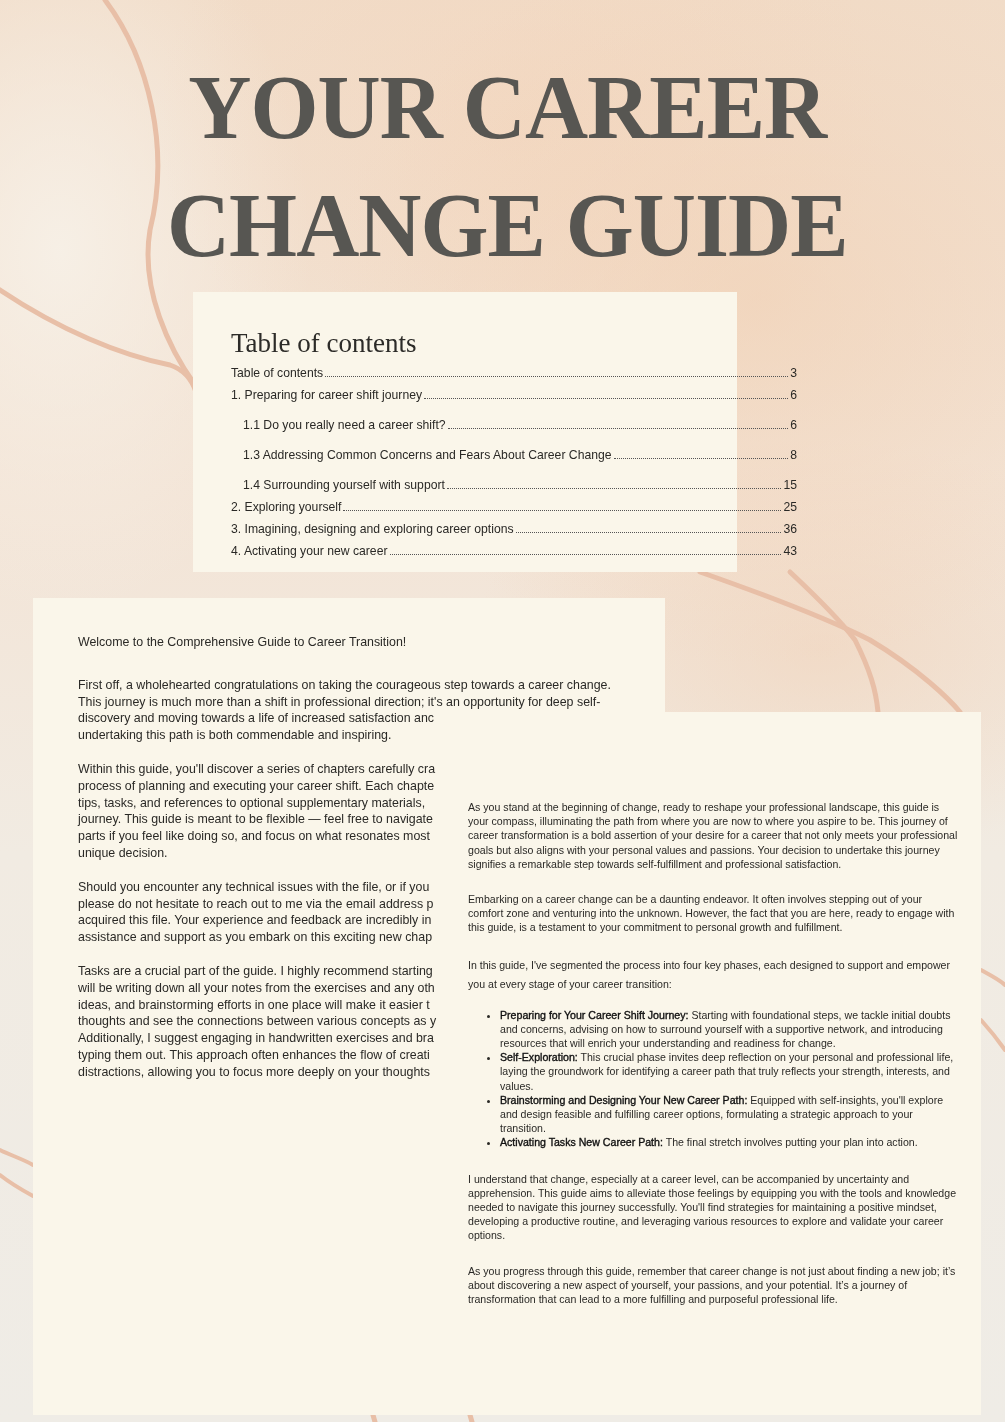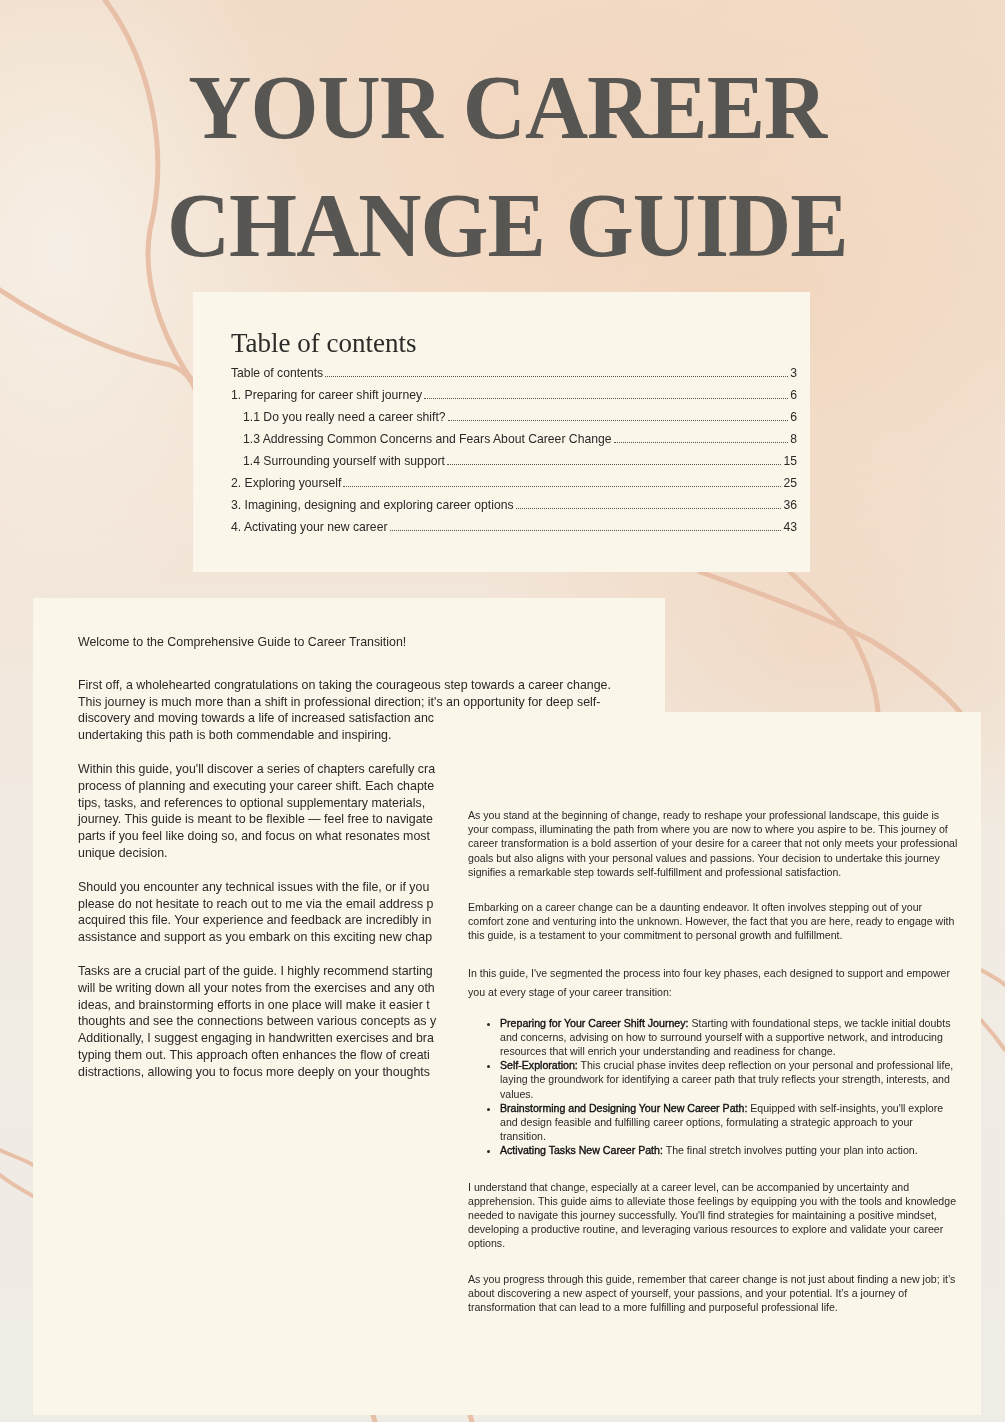--- a/index.html
+++ b/index.html
@@ -24,32 +24,32 @@
     font-family: "Liberation Serif", serif;
     font-weight: bold; color: #575652;
     font-size: 92px; line-height: 118px;
     letter-spacing: -1px;
     transform: scaleX(0.95);
   }
   .title div { margin-left: 10px; }
   .panel {
     position: absolute; background: #faf6ea;
   }
-  .toc { left: 193px; top: 292px; width: 617px; height: 280px; }
+  .toc { left: 193px; top: 292px; width: 544px; height: 280px; }
   .toc h2 {
     position: absolute; left: 38px; top: 36px; margin: 0;
     font-family: "Liberation Serif", serif; font-weight: normal;
     font-size: 27px; color: #2c2b28;
   }
   .toc-list { position: absolute; left: 38px; top: 72px; width: 566px; }
   .toc-row {
     display: flex; align-items: baseline;
     font-size: 12.2px; color: #2a2926; height: 22px; line-height: 18px;
   }
-  .toc-row.sub { padding-left: 12px; }
+  .toc-row.sub { padding-left: 12px; margin-top: 8px; }
   .toc-row .lbl { white-space: nowrap; }
   .toc-row .dots {
     flex: 1; border-bottom: 1px dotted #555; margin: 0 2px 4px 2px; height: 1px;
   }
   .toc-row .pg { white-space: nowrap; }
 
   .welcome { left: 33px; top: 598px; width: 632px; height: 817px; }
   .welcome-inner {
     position: absolute; left: 37px; top: 36px; width: 560px;
     font-size: 12.4px; line-height: 16.8px; color: #2a2926;
@@ -59,21 +59,21 @@
   .clipcol { width: 367px; overflow: hidden; }
   .clipcol p { width: 560px; }
 
   .intro { left: 447px; top: 712px; width: 534px; height: 703px; }
   .intro h2 {
     position: absolute; left: 21px; top: 30px; margin: 0;
     font-family: "Liberation Serif", serif; font-weight: normal;
     font-size: 22.5px; color: #2c2b28;
   }
   .intro-body {
-    position: absolute; left: 21px; top: 96px; width: 490px;
+    position: absolute; left: 21px; top: 88px; width: 490px;
     font-size: 10.6px; line-height: 14.2px; color: #2a2926;
   }
   .intro-body p { margin: 0 0 21px 0; }
   .intro-body p.loose { line-height: 19px; margin-bottom: 14px; }
   .intro-body ul { margin: 0 0 22px 0; padding-left: 32px; }
   .intro-body li { margin: 0; padding-left: 0; }
   .intro-body li b { font-weight: normal; color: #111; -webkit-text-stroke: 0.35px #111; }
 </style>
 </head>
 <body>

